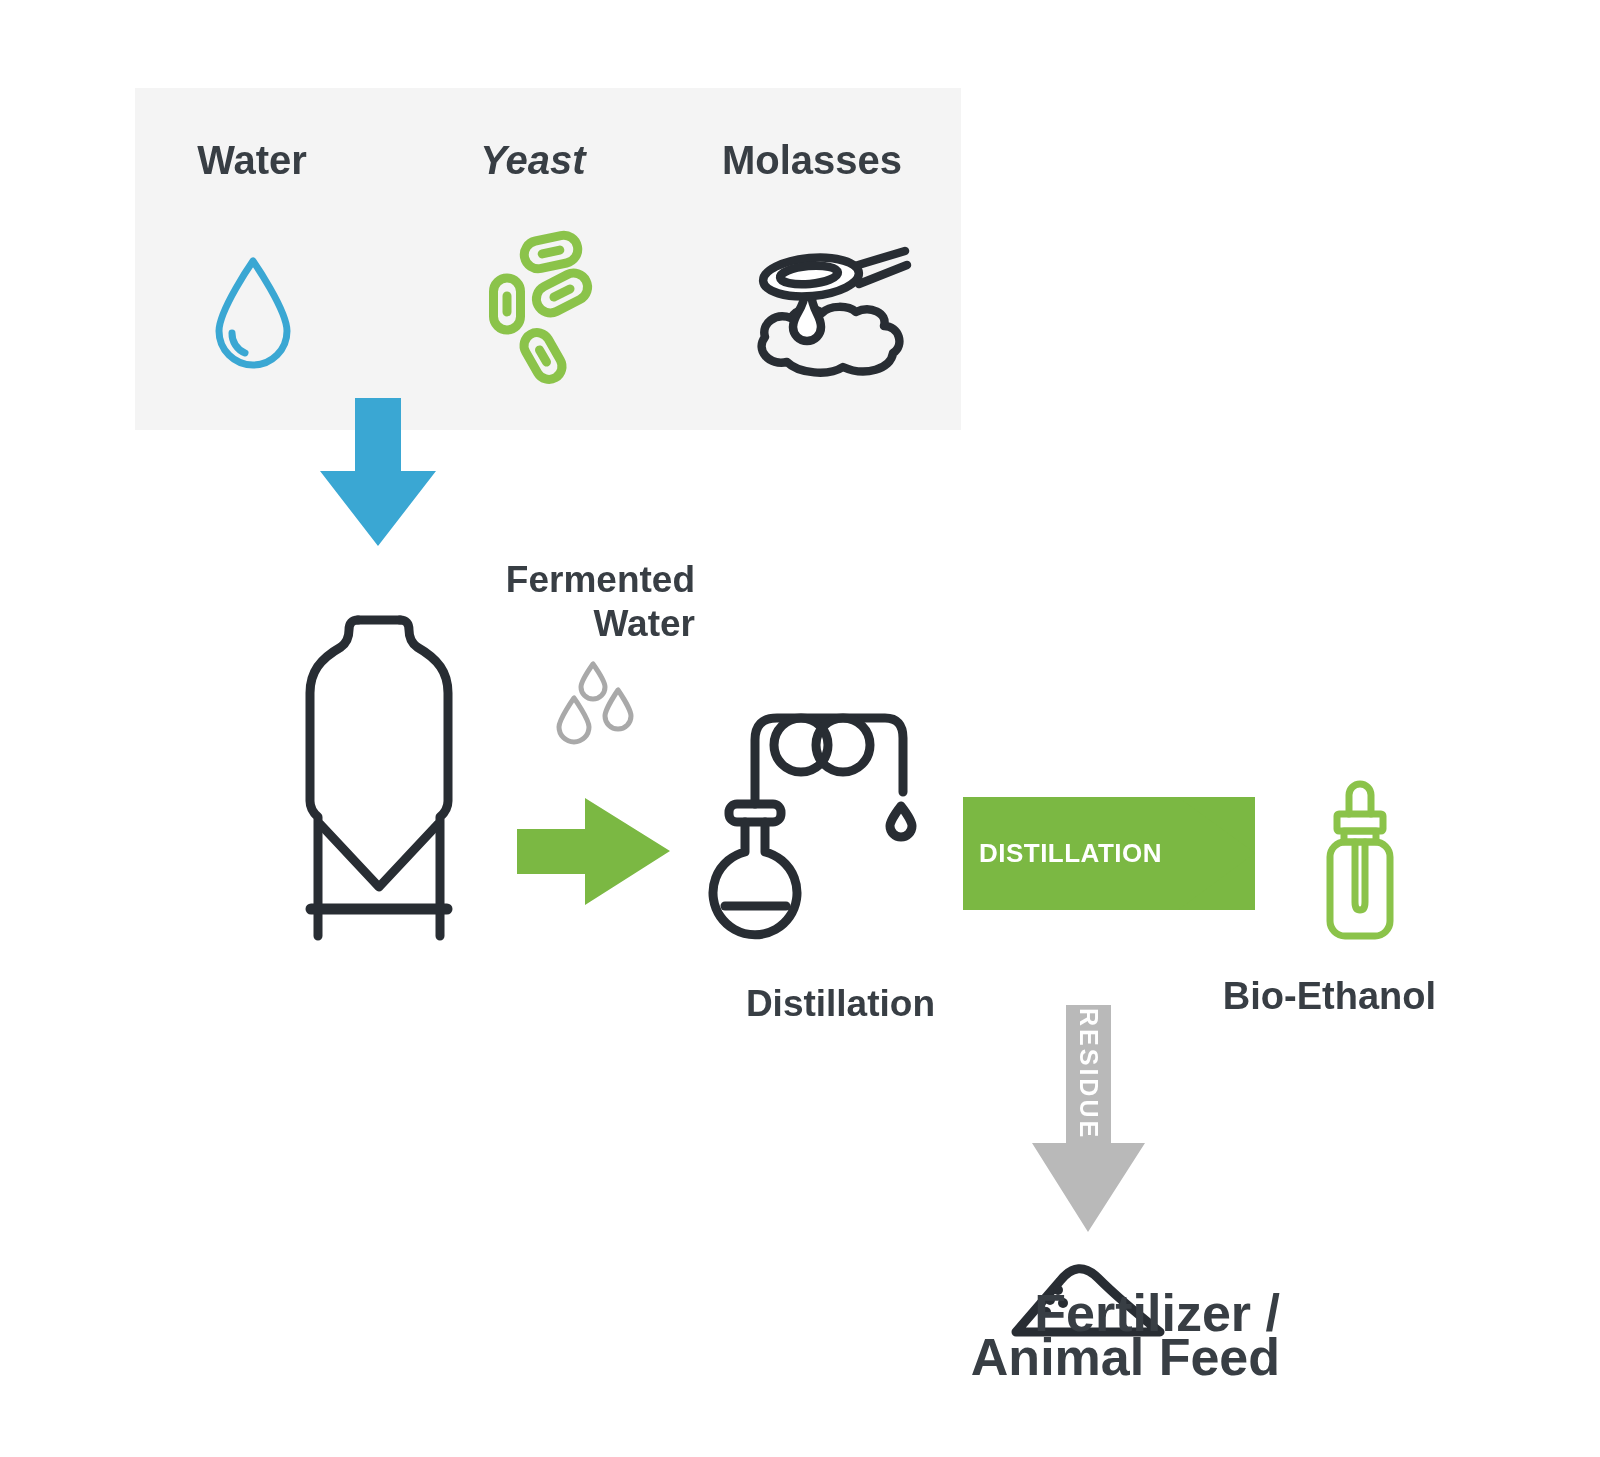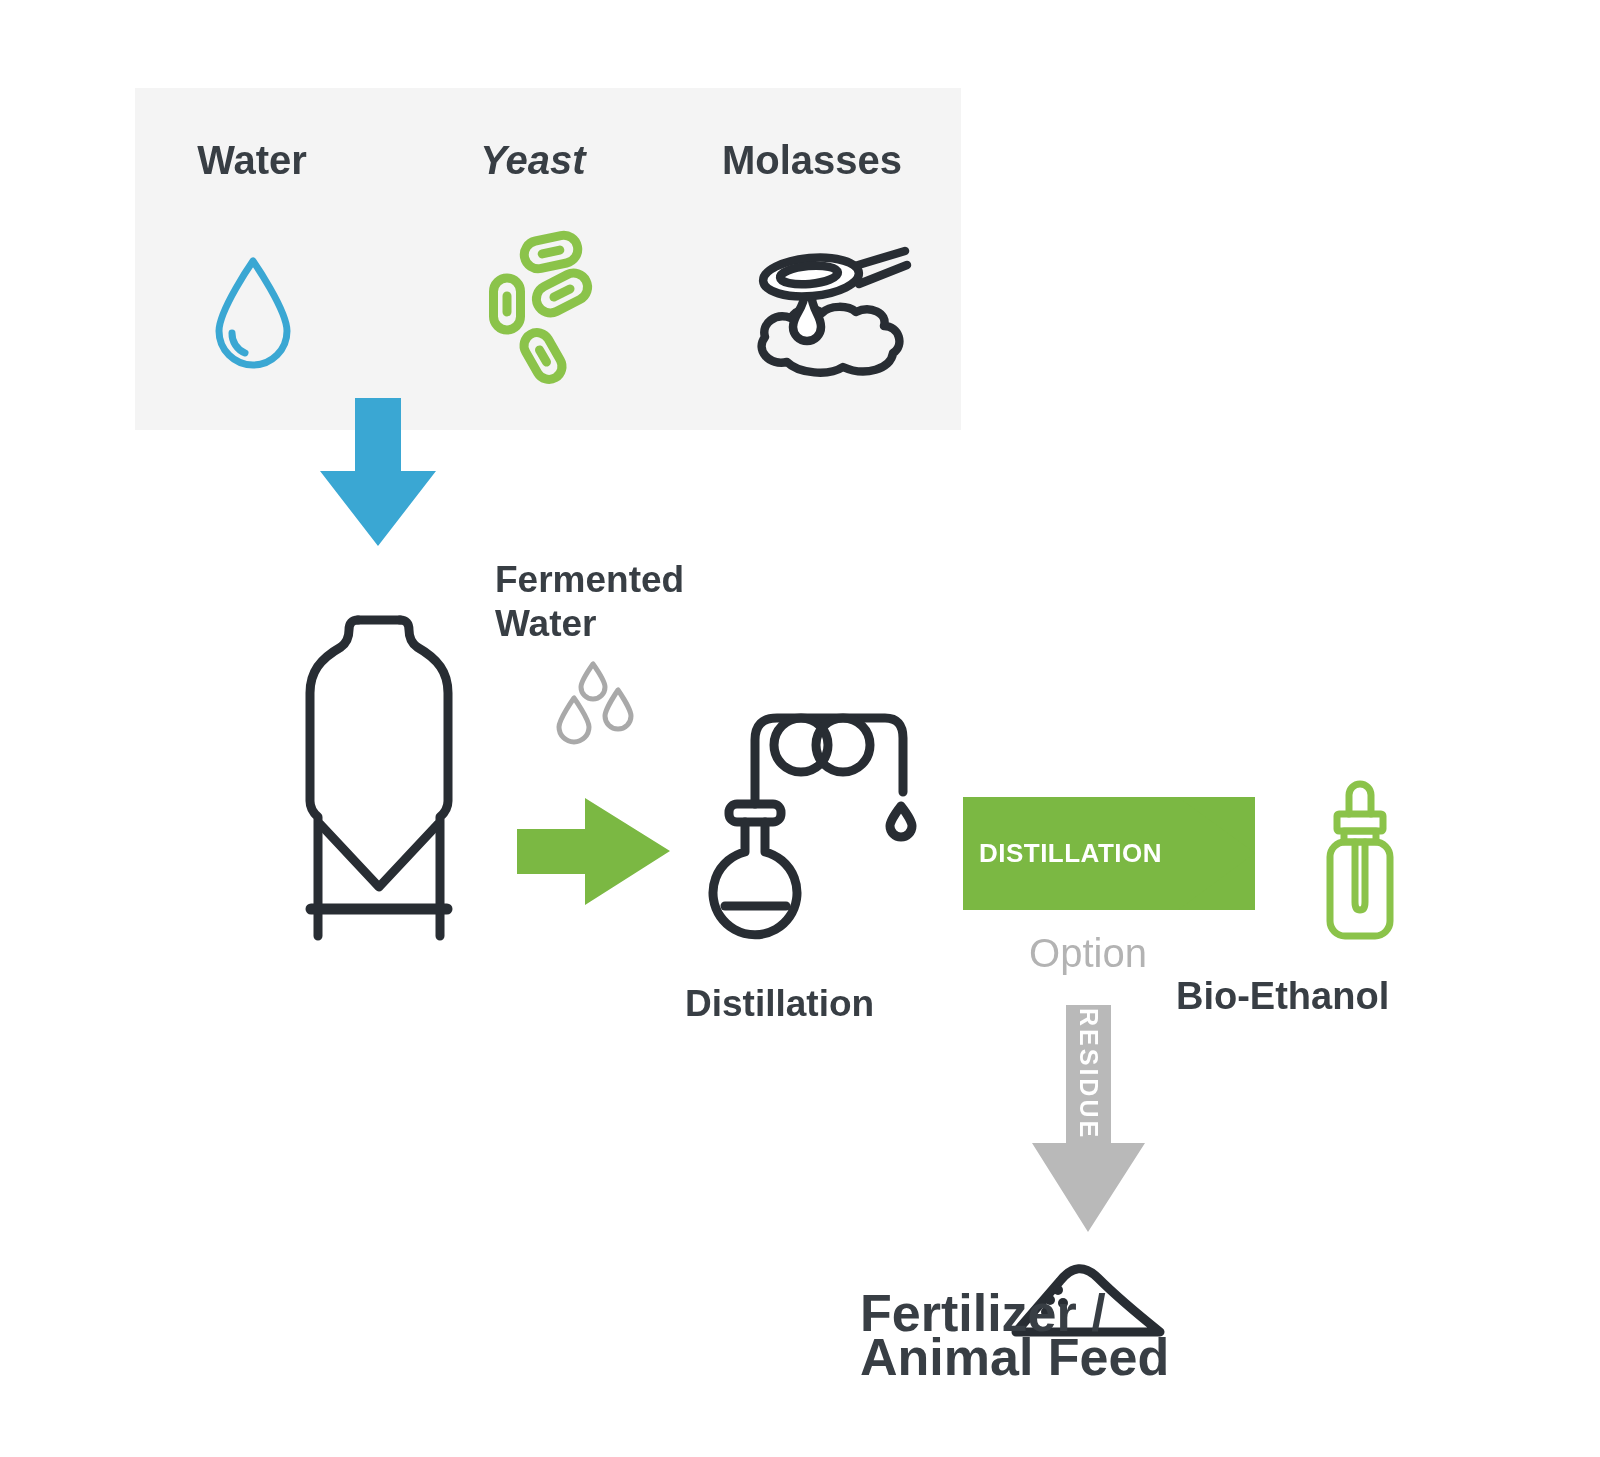--- a/index.html
+++ b/index.html
@@ -2,21 +2,21 @@
 <html><head>
 <meta charset="utf-8">
 <style>
   html,body{margin:0;padding:0;background:#ffffff;}
   .canvas{
     position:relative;width:1600px;height:1457px;background:#ffffff;overflow:hidden;
     font-family:"Liberation Sans", sans-serif;
   }
   .abs{position:absolute;}
   .lbl{
-    position:absolute;text-align:left;color:#383e44;
+    position:absolute;text-align:right;color:#383e44;
     font-weight:600;font-size:37px;line-height:44px;
   }
   .panel{
     position:absolute;left:135px;top:88px;width:826px;height:342px;
     background:#f4f4f4;
   }
   .panel-lbl{
     position:absolute;top:48px;width:200px;text-align:center;
     color:#383e44;font-weight:600;font-size:40px;line-height:48px;
   }
@@ -150,21 +150,20 @@
 
   <div class="lbl" style="left:685px;top:982px;width:250px;">
     <div>Distillation</div>
   </div>
 
   <div class="arrow arrow-distillation">
     <div class="shape"></div>
     <div class="txt">DISTILLATION</div>
   </div>
 
-  <div class="option-lbl">Option</div>
 
   <svg class="abs" style="left:1322px;top:778px;" width="76" height="162" viewBox="0 0 76 162">
     <g fill="none" stroke="#8bc34a" stroke-width="7" stroke-linejoin="round" stroke-linecap="round">
       <path d="M27,36 L27,17 A11,11 0 0 1 49,17 L49,36"></path>
       <rect x="15" y="36" width="46" height="17" rx="2"></rect>
       <rect x="22" y="53" width="32" height="11"></rect>
       <rect x="8" y="64" width="60" height="94" rx="15"></rect>
       <path d="M33,64 L33,124 Q33,132 38,132 Q43,132 43,124 L43,64"></path>
     </g>
   </svg>

